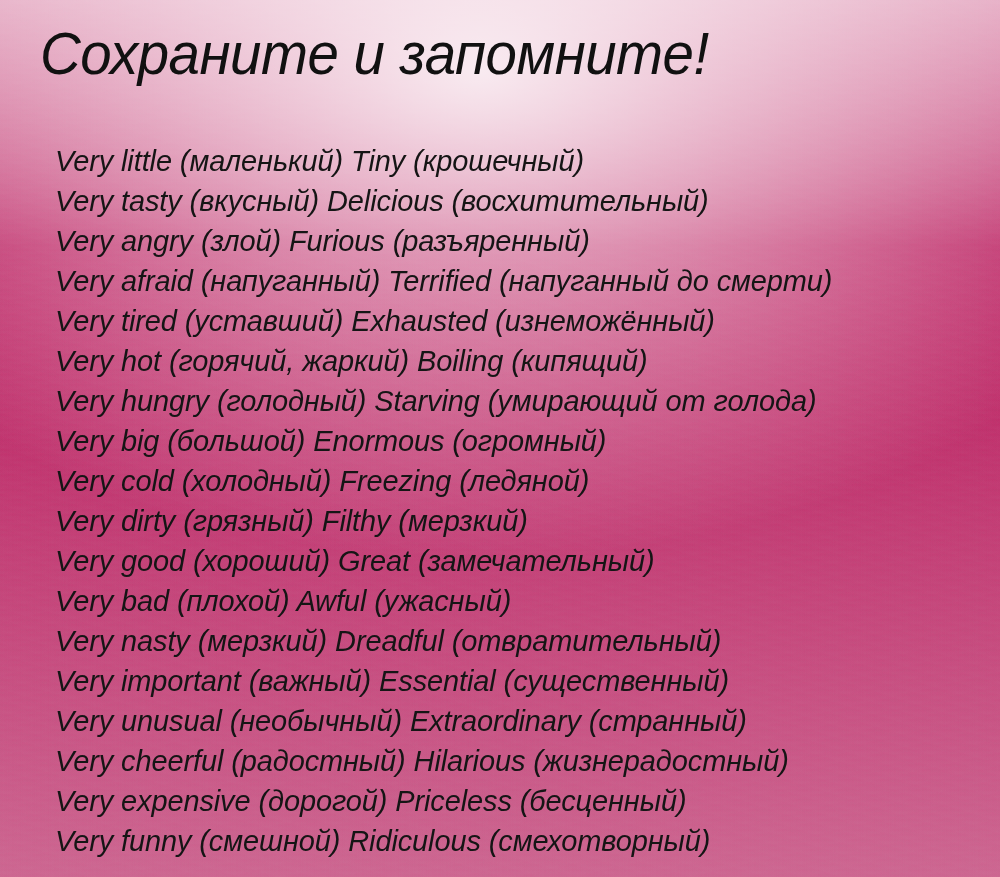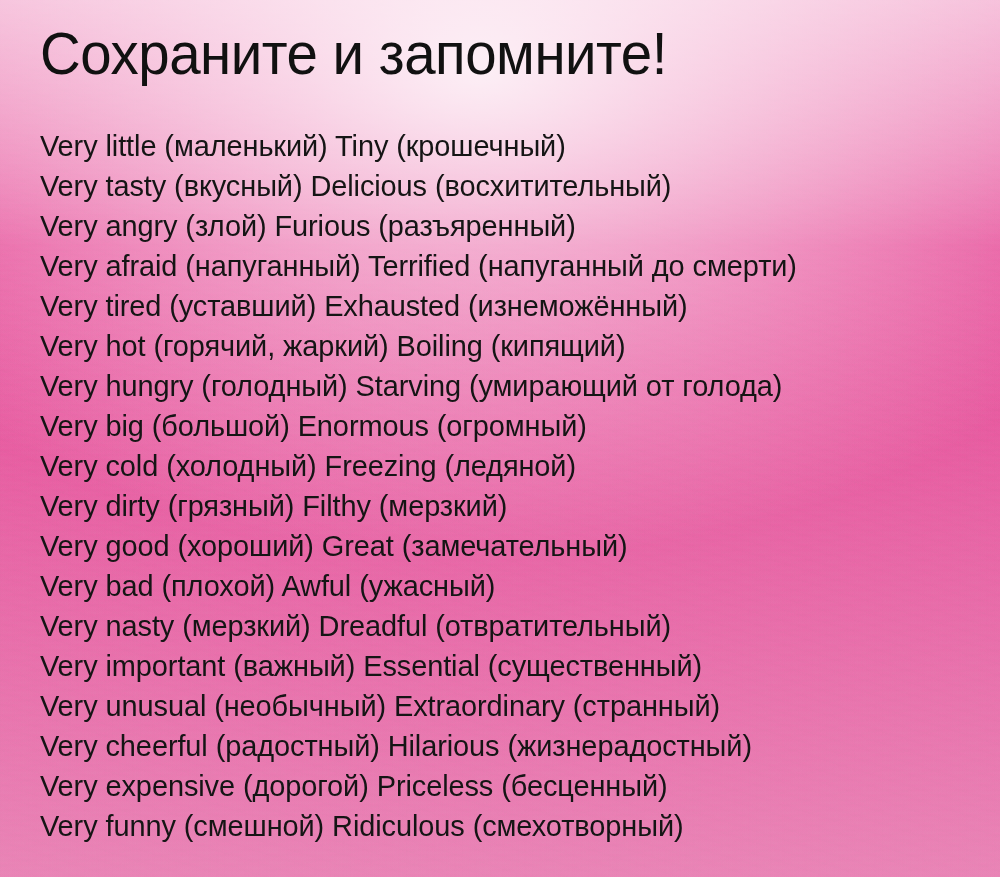--- a/index.html
+++ b/index.html
@@ -92,42 +92,42 @@
     white-space: nowrap;
     transform: scaleX(0.94);
     transform-origin: left center;
   }
 
   
   .word-list {
     position: absolute;
     left: 40px;
     top: 126px;
-    margin: 0;
+    margin: 15px;
     padding: 0;
     list-style: none;
     width: 940px;
   }
 
   .word-row {
     height: 40px;
     line-height: 40px;
     font-size: 30px;
     font-weight: 400;
     color: #151515;
     white-space: nowrap;
     letter-spacing: -0.1px;
     transform: scaleX(0.965);
     transform-origin: left center;
   }
 </style>
 </head>
 <body>
 
-<div class="page" style="background-color: #ec4899;">
+<div class="page" style="background-color: #be185d; font-style: italic;">
 
   <div class="paper-texture"></div>
   <div class="paper-sheen"></div>
 
   <div class="content">
 
     <h1 class="headline">Сохраните и запомните!</h1>
 
     <ul class="word-list">
       <li class="word-row" style="color: rgb(21, 21, 21);">Very little (маленький) Tiny (крошечный)</li>

